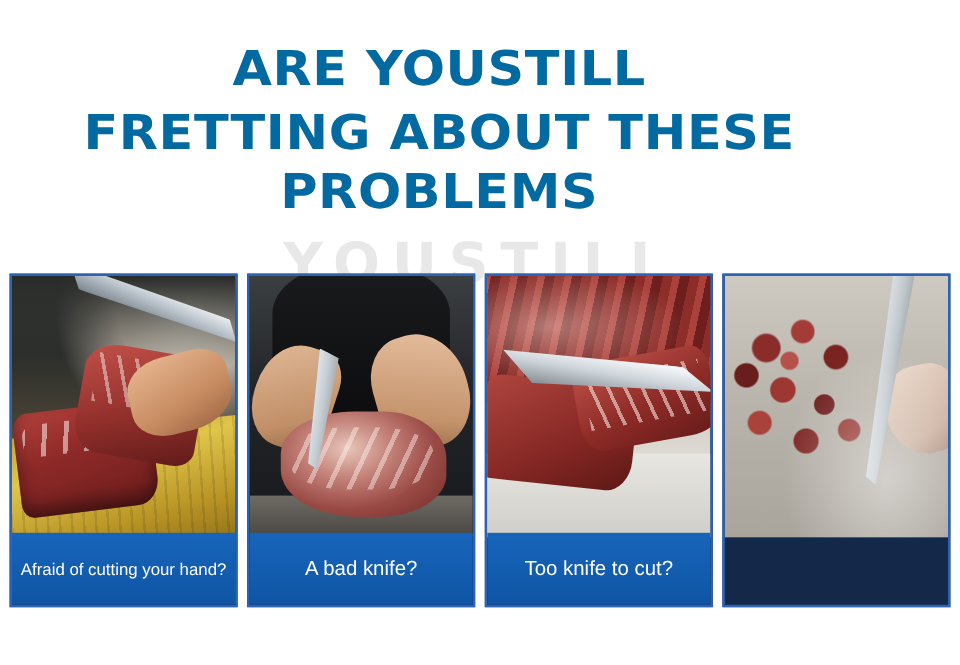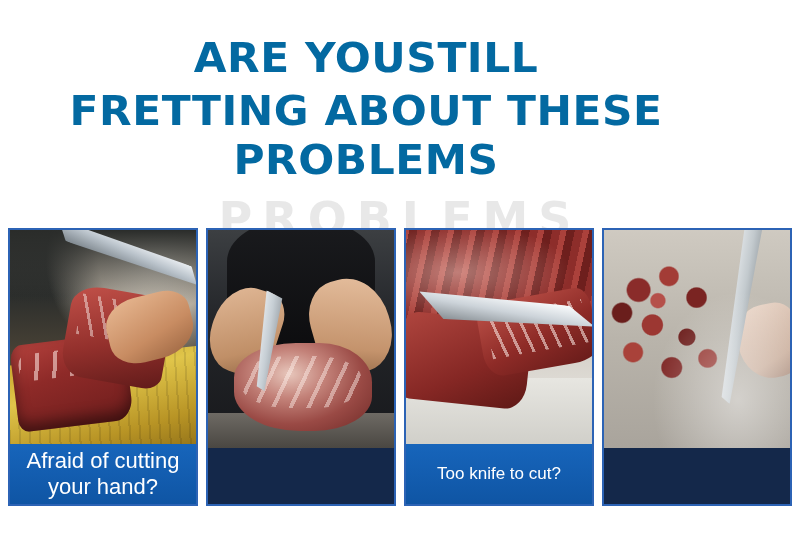--- a/index.html
+++ b/index.html
@@ -101,21 +101,21 @@
     display: flex;
     align-items: center;
     justify-content: center;
     text-align: center;
     font-size: 17px;
     font-family: "Liberation Sans", sans-serif;
     line-height: 1.2;
     padding: 0 6px;
     box-sizing: border-box;
   }
-  .caption.two-line { font-size: 22px; }
+  .caption.two-line { font-size: 14px; }
 
   
   .ph { position:absolute; left:0; top:0; width:100%; height:100%; }
 
   
   .c1-bg {
     background:
       radial-gradient(circle at 78% 14%, #d8d2c6 0%, #b5ada0 24%, rgba(0,0,0,0) 46%),
       linear-gradient(180deg,#3a3b39 0%, #2c2e2c 30%, #4a4336 58%, #6d5c30 75%, #7d6a2f 100%);
   }
@@ -280,21 +280,21 @@
 </head>
 <body>
 
 <div class="page">
 
   <div class="headline">
     <span class="line1">ARE YOUSTILL</span>
     <span class="line2">FRETTING ABOUT THESE PROBLEMS</span>
   </div>
 
-  <div class="watermark">PROBLEMS</div>
+  <div class="watermark">YOUSTILL</div>
 
   <div class="cards">
 
     <div class="card">
       <div class="photo">
         <div class="ph c1-bg"></div>
         <div class="c1-dark"></div>
         <div class="c1-board"></div>
         <div class="c1-meat"></div>
         <div class="c1-meat2"></div>
@@ -307,20 +307,21 @@
     <div class="card">
       <div class="photo">
         <div class="ph c2-bg"></div>
         <div class="c2-table"></div>
         <div class="c2-torso"></div>
         <div class="c2-armL"></div>
         <div class="c2-armR"></div>
         <div class="c2-meat"></div>
         <div class="c2-knife"></div>
       </div>
+      <div class="caption">A bad knife?</div>
     </div>
 
     <div class="card">
       <div class="photo">
         <div class="ph c3-bg"></div>
         <div class="c3-meatTop"></div>
         <div class="c3-board"></div>
         <div class="c3-slab"></div>
         <div class="c3-steak"></div>
         <div class="c3-knife"></div>

